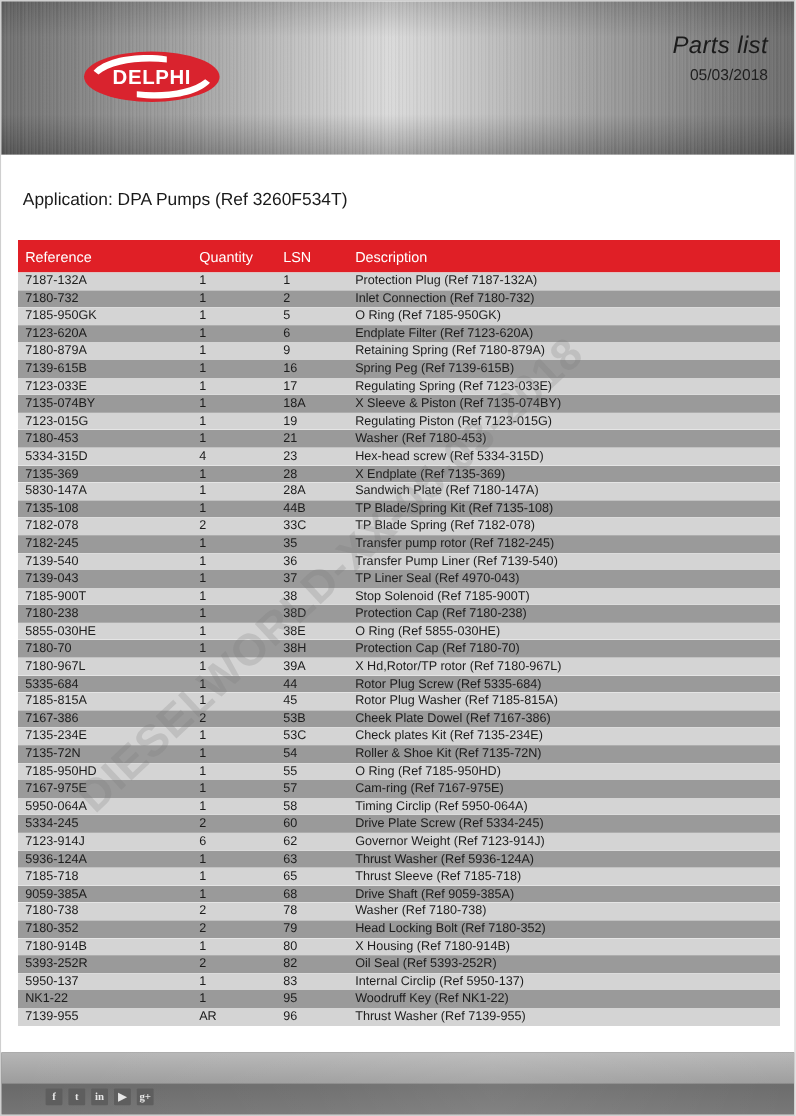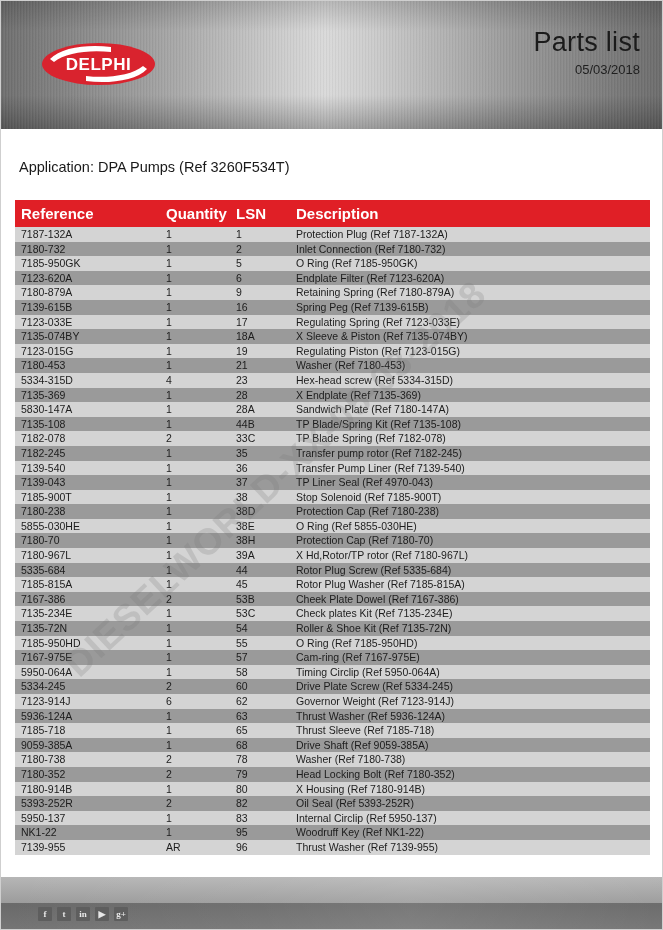--- a/index.html
+++ b/index.html
@@ -71,37 +71,38 @@
     position: absolute;
     left: 0; right: 0; bottom: 0;
     height: 34px;
     background: linear-gradient(to top, rgba(0,0,0,0.26), rgba(0,0,0,0));
     pointer-events: none;
   }
 
   
   .logo {
     position: absolute;
-    left: 40px;
+    left: 68px;
     top: 38px;
     width: 115px;
     height: 50px;
     z-index: 3;
   }
   .logo svg { display: block; }
 
   .header-titles {
     position: absolute;
     right: 22px;
     top: 27px;
     text-align: right;
     z-index: 3;
   }
   .doc-title {
-    font-size: 27px;
+    font-size: 20px;
+    font-style: italic;
     color: #1b1b1b;
     letter-spacing: 0.3px;
     line-height: 1.05;
   }
   .doc-date {
     margin-top: 6px;
     font-size: 13px;
     color: #1f1f1f;
   }
 
@@ -144,22 +145,22 @@
     margin-top: 25px;
     width: 635px;
     border-collapse: collapse;
     table-layout: fixed;
     position: relative;
     z-index: 2;
   }
   .parts-table thead th {
     background: #e01f26;
     color: #ffffff;
-    font-size: 15px;
-    font-weight: bold;
+    font-size: 12px;
+    font-weight: normal;
     text-align: left;
     padding: 5px 0 5px 6px;
     height: 17px;
     line-height: 14px;
   }
   .parts-table td {
     font-size: 10.5px;
     color: #1c1c1c;
     padding: 0 0 0 6px;
     height: 14.6px;

